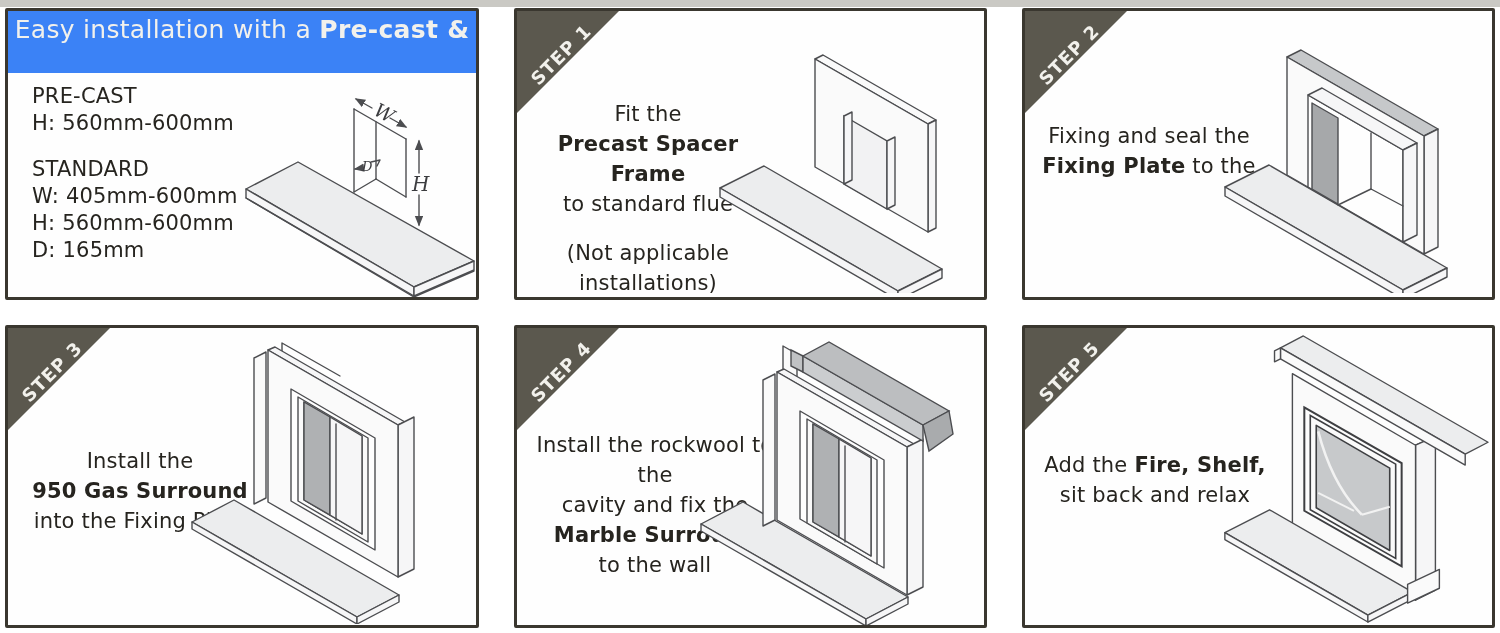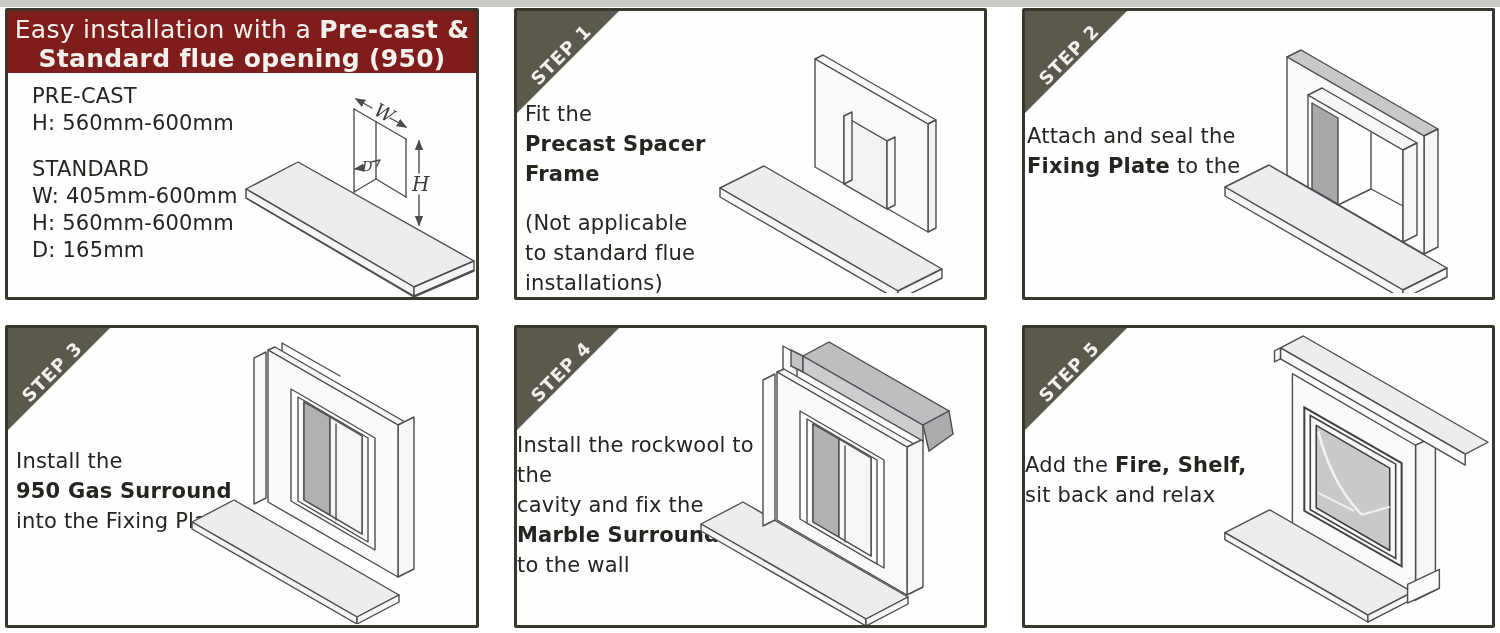--- a/index.html
+++ b/index.html
@@ -9,34 +9,34 @@
   .panel{position:absolute;background:#fefefe;border:3px solid #3a372f;border-radius:2px;
          box-sizing:border-box;overflow:hidden;}
   
   #p1{left:5px;top:8px;width:474px;height:292px;}
   #p2{left:514px;top:8px;width:473px;height:292px;}
   #p3{left:1022px;top:8px;width:473px;height:292px;}
   #p4{left:5px;top:325px;width:474px;height:303px;}
   #p5{left:514px;top:325px;width:473px;height:303px;}
   #p6{left:1022px;top:325px;width:473px;height:303px;}
   
-  .banner{position:absolute;left:0;top:0;right:0;height:62px;background:#7f1d1d;color:#f2f1ec;
+  .banner{position:absolute;left:0;top:0;right:0;height:62px;background:#3b82f6;color:#f2f1ec;
           text-align:center;font-size:25px;line-height:29px;padding-top:4px;box-sizing:border-box;
           letter-spacing:.3px;}
   .banner b{font-weight:700;}
   
   .specs{position:absolute;left:24px;top:72px;font-size:21px;line-height:27px;letter-spacing:.2px;}
   .specs .blk{margin-bottom:19px;}
   
   .corner{position:absolute;left:0;top:0;width:102px;height:102px;background:#5b584e;
           -webkit-clip-path:polygon(0 0,100% 0,0 100%);clip-path:polygon(0 0,100% 0,0 100%);}
   .badge{position:absolute;left:-8px;top:33px;width:104px;text-align:center;color:#f2f1ec;
          font-weight:700;font-size:18px;letter-spacing:1.2px;transform:rotate(-45deg);}
   
-  .steptext{position:absolute;font-size:21px;line-height:30px;letter-spacing:.2px;}
+  .steptext{position:absolute;text-align:center;font-size:21px;line-height:30px;letter-spacing:.2px;}
   .steptext .line b{font-weight:700;}
   .steptext .gap{margin-top:19px;}
   #p2 .steptext{left:8px;top:88px;width:246px;}
   #p3 .steptext{left:2px;top:110px;width:244px;}
   #p4 .steptext{left:8px;top:118px;width:248px;}
   #p5 .steptext{left:0px;top:102px;width:276px;}
   #p6 .steptext{left:0;top:122px;width:260px;}
   
   svg.diag{position:absolute;}
   svg.diag *{vector-effect:non-scaling-stroke;}
@@ -52,21 +52,20 @@
 </style>
 </head>
 <body>
 
 <div id="stage">
   <div id="topstrip"></div>
 
   <section class="panel" id="p1">
     <div class="banner">
       <div><span>Easy installation with a </span><b>Pre-cast &amp;</b></div>
-      <div><b>Standard flue opening (950)</b></div>
     </div>
     <div class="specs">
       <div class="blk">
         <div>PRE-CAST</div>
         <div>H: 560mm-600mm</div>
       </div>
       <div class="blk">
         <div>STANDARD</div>
         <div>W: 405mm-600mm</div>
         <div>H: 560mm-600mm</div>
@@ -106,22 +105,22 @@
     </svg>
   </section>
 
   <section class="panel" id="p2">
     <div class="corner">
       <span class="badge">STEP 1</span>
     </div>
     <div class="steptext">
       <div class="line"><span>Fit the</span><b></b><span></span></div>
       <div class="line"><span></span><b>Precast Spacer Frame</b><span></span></div>
+      <div class="line"><span>to standard flue</span><b></b><span></span></div>
       <div class="line gap"><span>(Not applicable</span><b></b><span></span></div>
-      <div class="line"><span>to standard flue</span><b></b><span></span></div>
       <div class="line"><span>installations)</span><b></b><span></span></div>
     </div>
     <svg class="diag" style="left:198px;top:22px;width:262px;height:260px" viewBox="0 0 262 260">
 
       <polygon class="f-hearth" points="5,155 183,258 227,236 49,133"></polygon>
       <polygon class="f-side" points="5,155 183,258 183,267 5,164"></polygon>
       <polygon class="f-side" points="183,258 227,236 227,245 183,267"></polygon>
 
       <polygon class="f-white" points="100,26 213,91 221,87 108,22"></polygon>
       <polygon class="f-side" points="213,91 221,87 221,195 213,199"></polygon>
@@ -131,21 +130,21 @@
       <polygon class="f-side" points="172,108 180,104 180,172 172,176"></polygon>
       <polygon class="f-side" points="129,83 137,79 137,147 129,151"></polygon>
     </svg>
   </section>
 
   <section class="panel" id="p3">
     <div class="corner">
       <span class="badge">STEP 2</span>
     </div>
     <div class="steptext">
-      <div class="line"><span>Attach and seal the</span><b></b><span></span></div>
+      <div class="line"><span>Fixing and seal the</span><b></b><span></span></div>
       <div class="line"><span></span><b>Fixing Plate</b><span> to the</span></div>
     </div>
     <svg class="diag" style="left:196px;top:18px;width:266px;height:264px" viewBox="0 0 266 264">
 
       <polygon class="f-hearth" points="4,158 182,261 226,239 48,136"></polygon>
       <polygon class="f-side" points="4,158 182,261 182,270 4,167"></polygon>
       <polygon class="f-side" points="182,261 226,239 226,248 182,270"></polygon>
 
       <polygon class="f-lgray" points="66,28 203,107 217,100 80,21"></polygon>
       <polygon class="f-side" points="203,107 217,100 217,218 203,225"></polygon>

